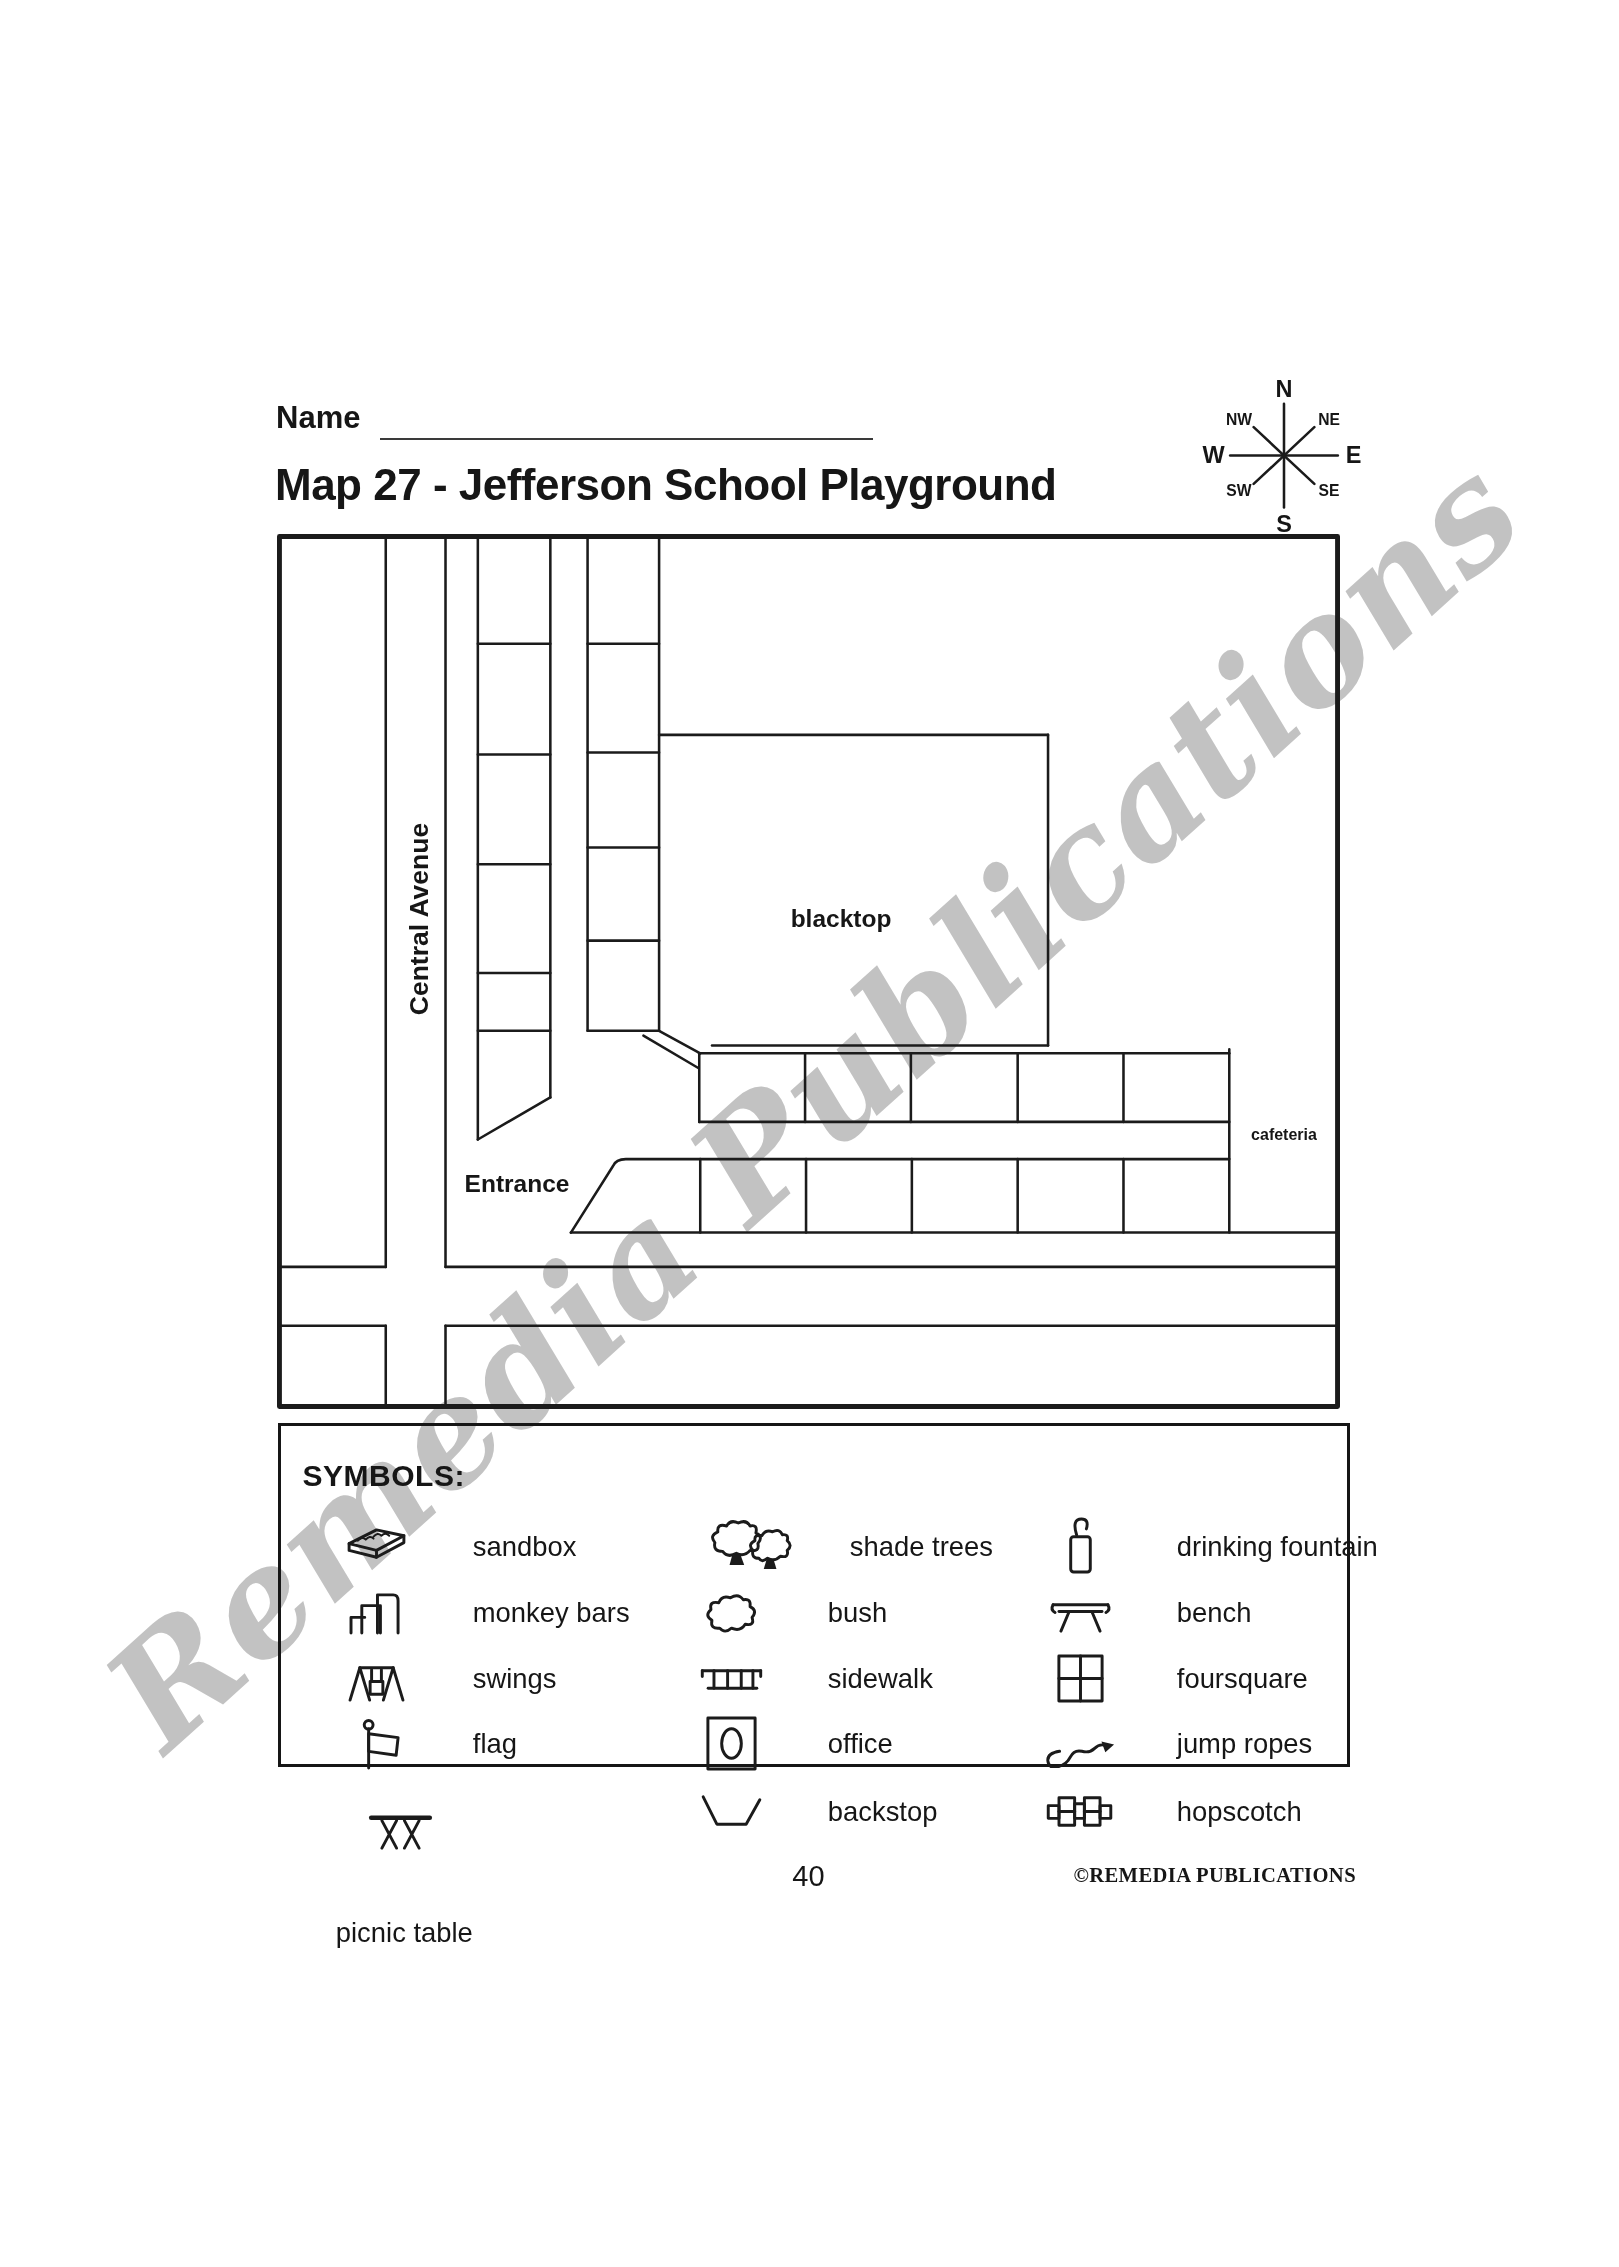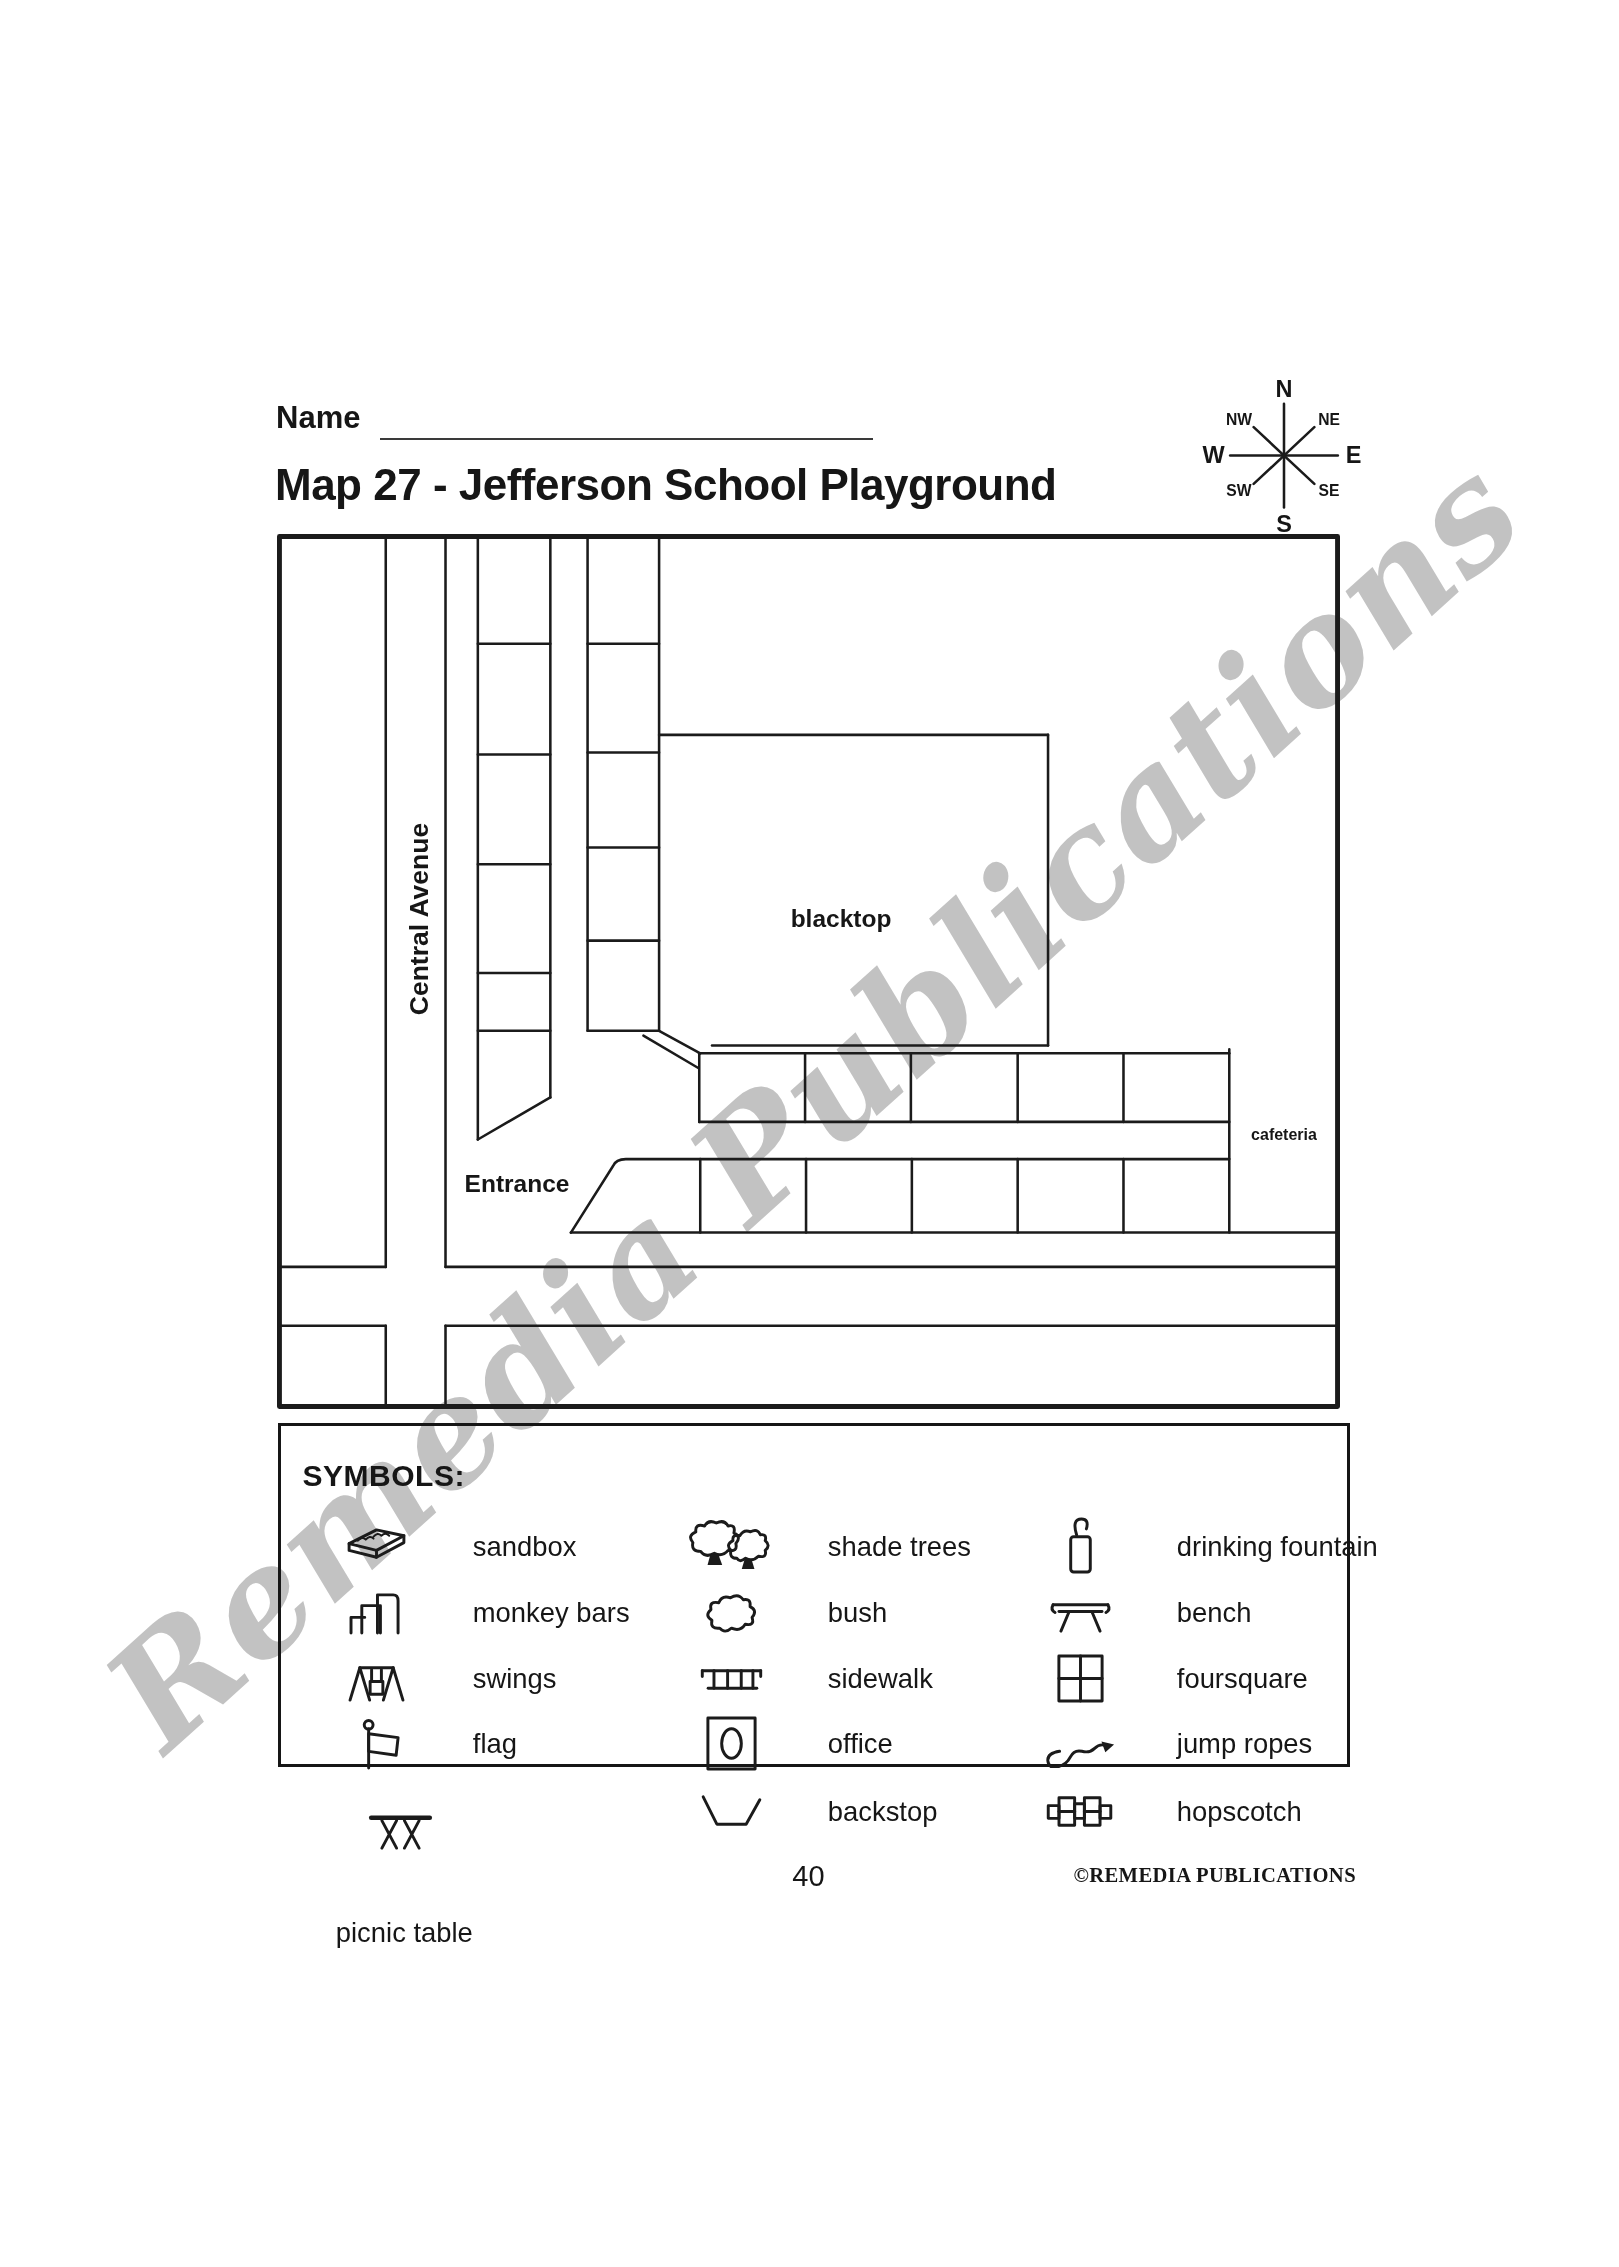--- a/index.html
+++ b/index.html
@@ -190,21 +190,21 @@
           <g class="ink" stroke-width="3">
             <path d="M4,13 H64" stroke-width="4.5"></path>
             <path d="M15,16 L30,44 M30,16 L15,44"></path>
             <path d="M38,16 L53,44 M53,16 L38,44"></path>
           </g>
         </svg>
       </span>
       <span class="leg-label">picnic table</span>
     </div>
 
-    <div class="leg-item" style="left:402px;top:89px;">
+    <div class="leg-item" style="left:424px;top:89px;">
       <span class="icobox">
         <svg width="86" height="57" viewBox="0 0 88 58">
           <g class="ink" stroke-width="3">
             <path d="M13,34 Q3,34 5,25 Q-1,18 8,14 Q7,5 17,8 Q21,1 29,5 Q37,1 41,8 Q49,6 47,15 Q55,19 49,26 Q51,35 41,33 Q35,40 27,36 Q18,41 13,34 Z"></path>
             <path d="M50,41 Q42,41 44,33 Q38,27 46,23 Q45,16 53,18 Q57,11 64,14 Q71,10 74,17 Q81,16 79,23 Q85,28 79,33 Q81,41 72,39 Q66,45 59,41 Q53,46 50,41 Z"></path>
           </g>
           <path d="M23,37 h8 l4,11 h-15 z" fill="#1b1b1b"></path>
           <path d="M58,42 h7 l3,10 h-13 z" fill="#1b1b1b"></path>
         </svg>
       </span>

